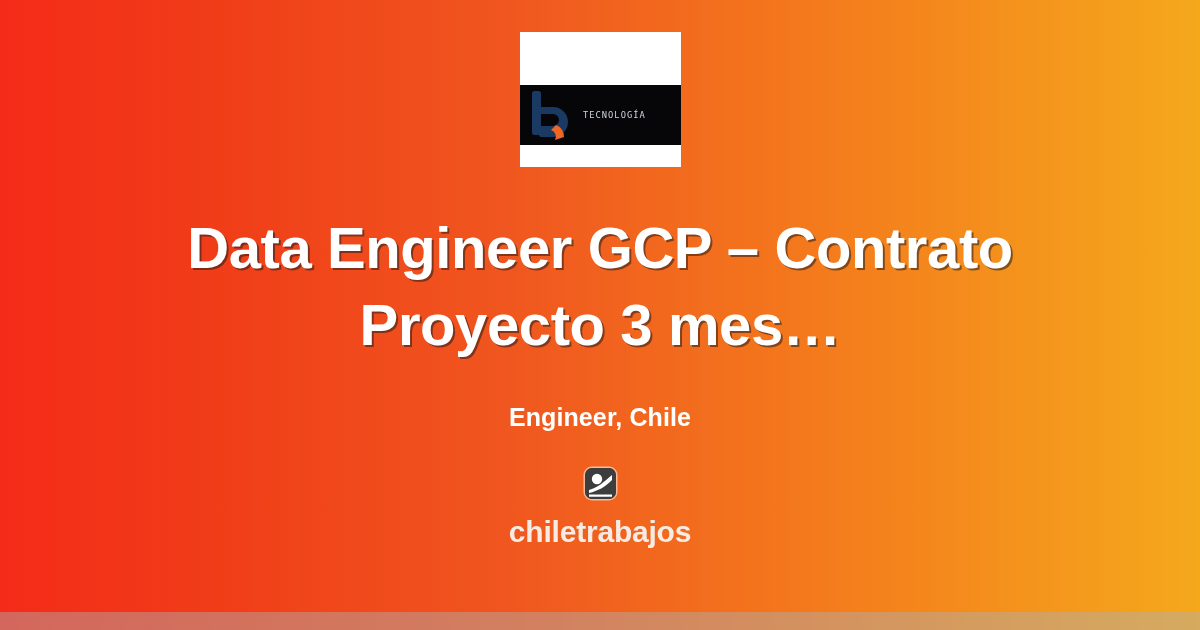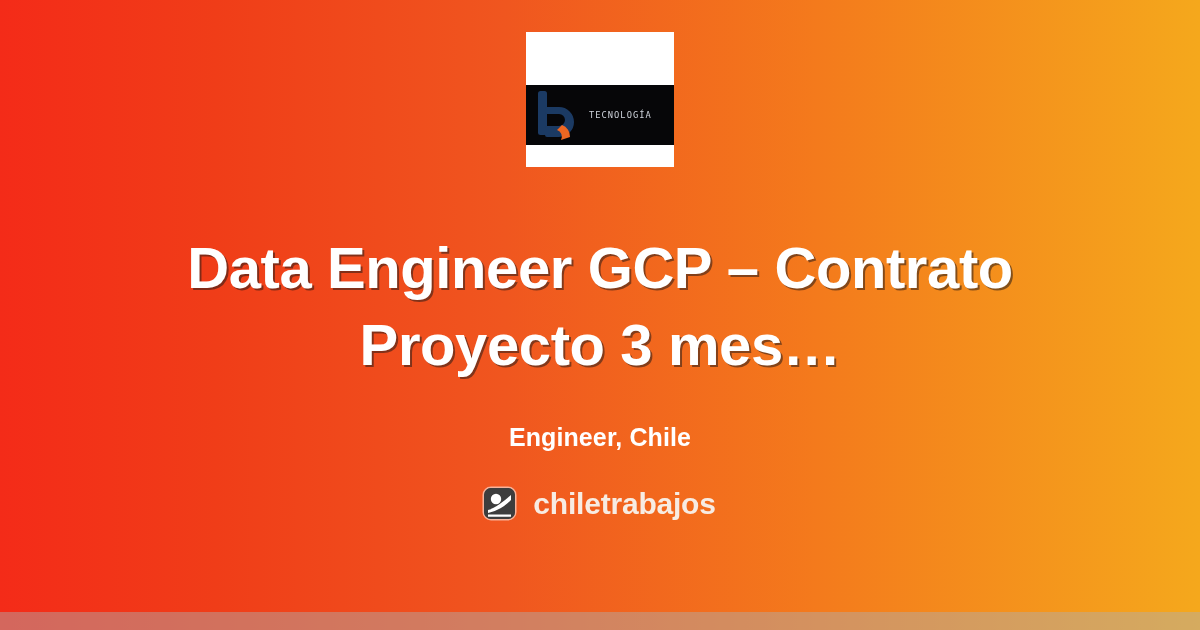--- a/index.html
+++ b/index.html
@@ -27,21 +27,21 @@
   .card {
     position: absolute;
     inset: 0;
     display: flex;
     flex-direction: column;
     align-items: center;
   }
 
   
   .logo-badge {
-    width: 148px;
+    width: 161px;
     height: 135px;
     margin-top: 32px;
     background: #ffffff;
     position: relative;
     overflow: hidden;
     flex: none;
     text-decoration: underline;
   }
 
   .logo-band {
@@ -83,21 +83,21 @@
     color: #ffffff;
     font-size: 27px;
     font-weight: bold;
     letter-spacing: 0.1px;
     line-height: 1.2;
     text-align: center;
   }
 
   
   .title {
-    margin-top: 62px;
+    margin-top: 42px;
     width: 960px;
     text-align: center;
     color: #ffffff;
     font-size: 58px;
     font-weight: bold;
     line-height: 1.33;
     letter-spacing: -0.4px;
     text-shadow: 2px 2px 0 rgba(38, 28, 24, 0.55);
   }
 
@@ -110,20 +110,21 @@
     letter-spacing: 0.1px;
     text-align: center;
   }
 
   
   .brand {
     margin-top: 36px;
     display: flex;
     align-items: center;
     gap: 18px;
+    flex-direction: column;
   }
 
   .brand-icon {
     width: 31px;
     height: 31px;
     border-radius: 7px;
     background: #3d3d3d;
     position: relative;
     overflow: hidden;
     flex: none;

